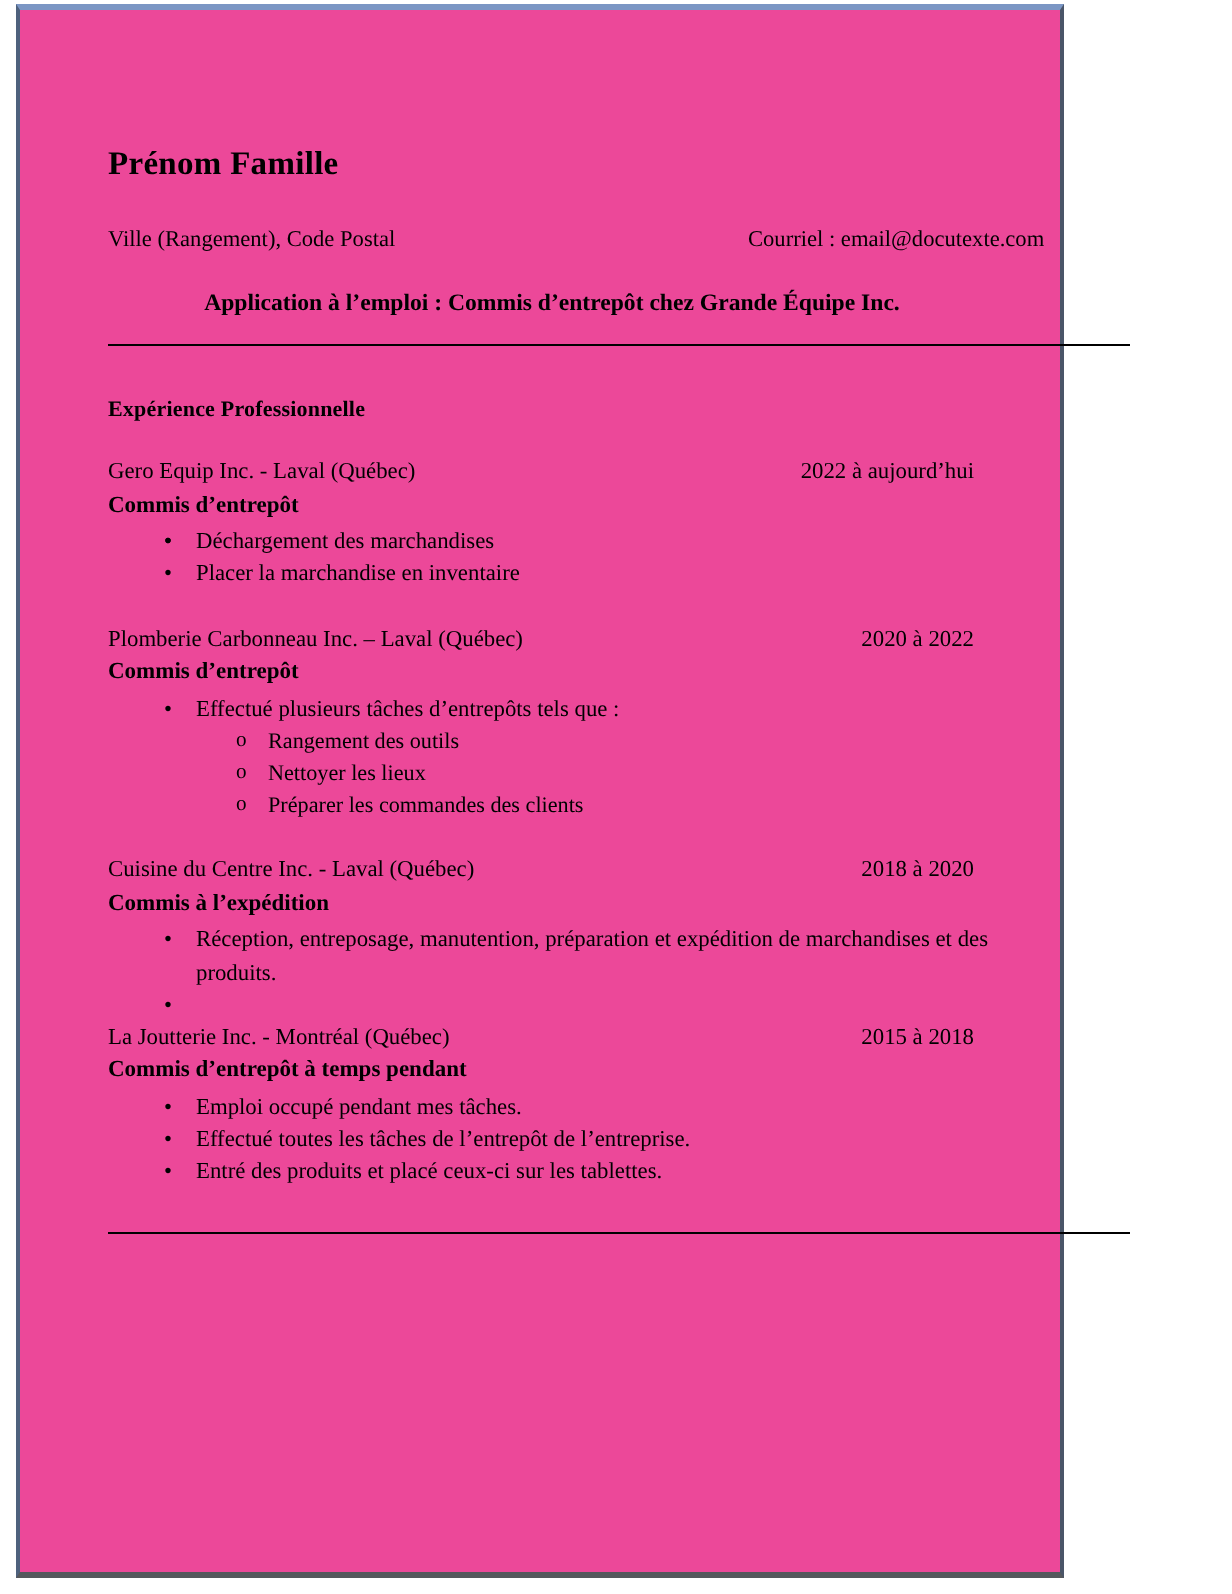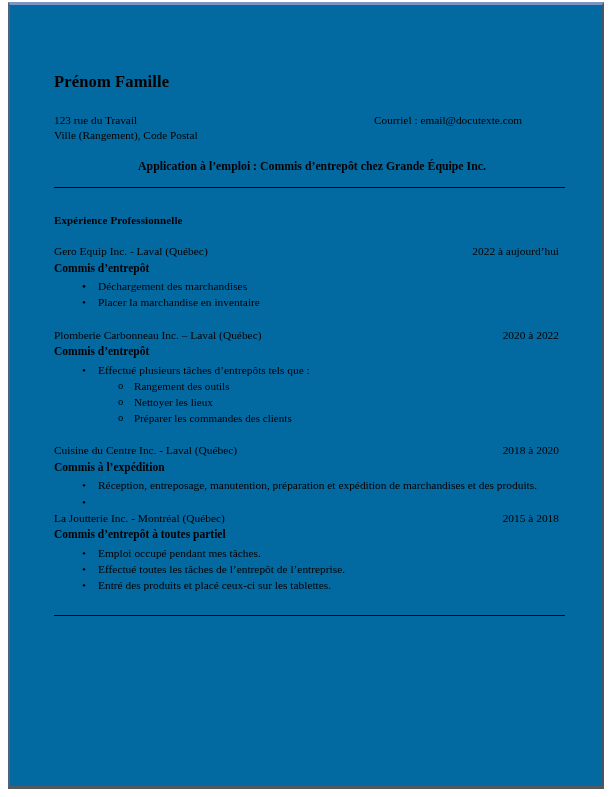--- a/index.html
+++ b/index.html
@@ -20,24 +20,24 @@
     height: 797px;
     box-sizing: border-box;
     background: #ffffff;
     overflow: hidden;
   }
 
   .page-sheet {
     position: absolute;
     left: 8px;
     top: 2px;
-    width: 596px;
+    width: 524px;
     height: 787px;
     box-sizing: border-box;
-    background: #0369a1;
+    background: #ec4899;
     border-top: 3px solid #7b96c4;
     border-left: 2px solid #4e617d;
     border-right: 2px solid #4a5568;
     border-bottom: 3px solid #55585c;
   }
 
   .page-inner {
     position: relative;
     width: 100%;
     height: 100%;
@@ -175,21 +175,20 @@
 <body>
 
 <div class="page-viewport">
   <div class="page-sheet">
     <div class="page-inner">
 
       <h1 class="cv-name">Prénom Famille</h1>
 
       <div class="contact-row">
         <div class="contact-col-left">
-          <div class="contact-line">123 rue du Travail</div>
           <div class="contact-line">Ville (Rangement), Code Postal</div>
         </div>
         <div class="contact-col-right">
           <div class="contact-line">Courriel : email@docutexte.com</div>
         </div>
       </div>
 
       <div class="objective">Application à l’emploi : Commis d’entrepôt chez Grande Équipe Inc.</div>
 
       <hr class="rule">
@@ -262,21 +261,21 @@
               <span class="bullet-mark">•</span>
             </li>
           </ul>
         </div>
 
         <div class="job">
           <div class="job-head">
             <span class="job-employer">La Joutterie Inc.  -  Montréal (Québec)</span>
             <span class="job-dates">2015 à 2018</span>
           </div>
-          <div class="job-title">Commis d’entrepôt à toutes partiel</div>
+          <div class="job-title">Commis d’entrepôt à temps pendant</div>
           <ul class="bullets">
             <li>
               <span class="bullet-mark">•</span>
               <span>Emploi occupé pendant mes tâches.</span>
             </li>
             <li>
               <span class="bullet-mark">•</span>
               <span>Effectué toutes les tâches de l’entrepôt de l’entreprise.</span>
             </li>
             <li>

